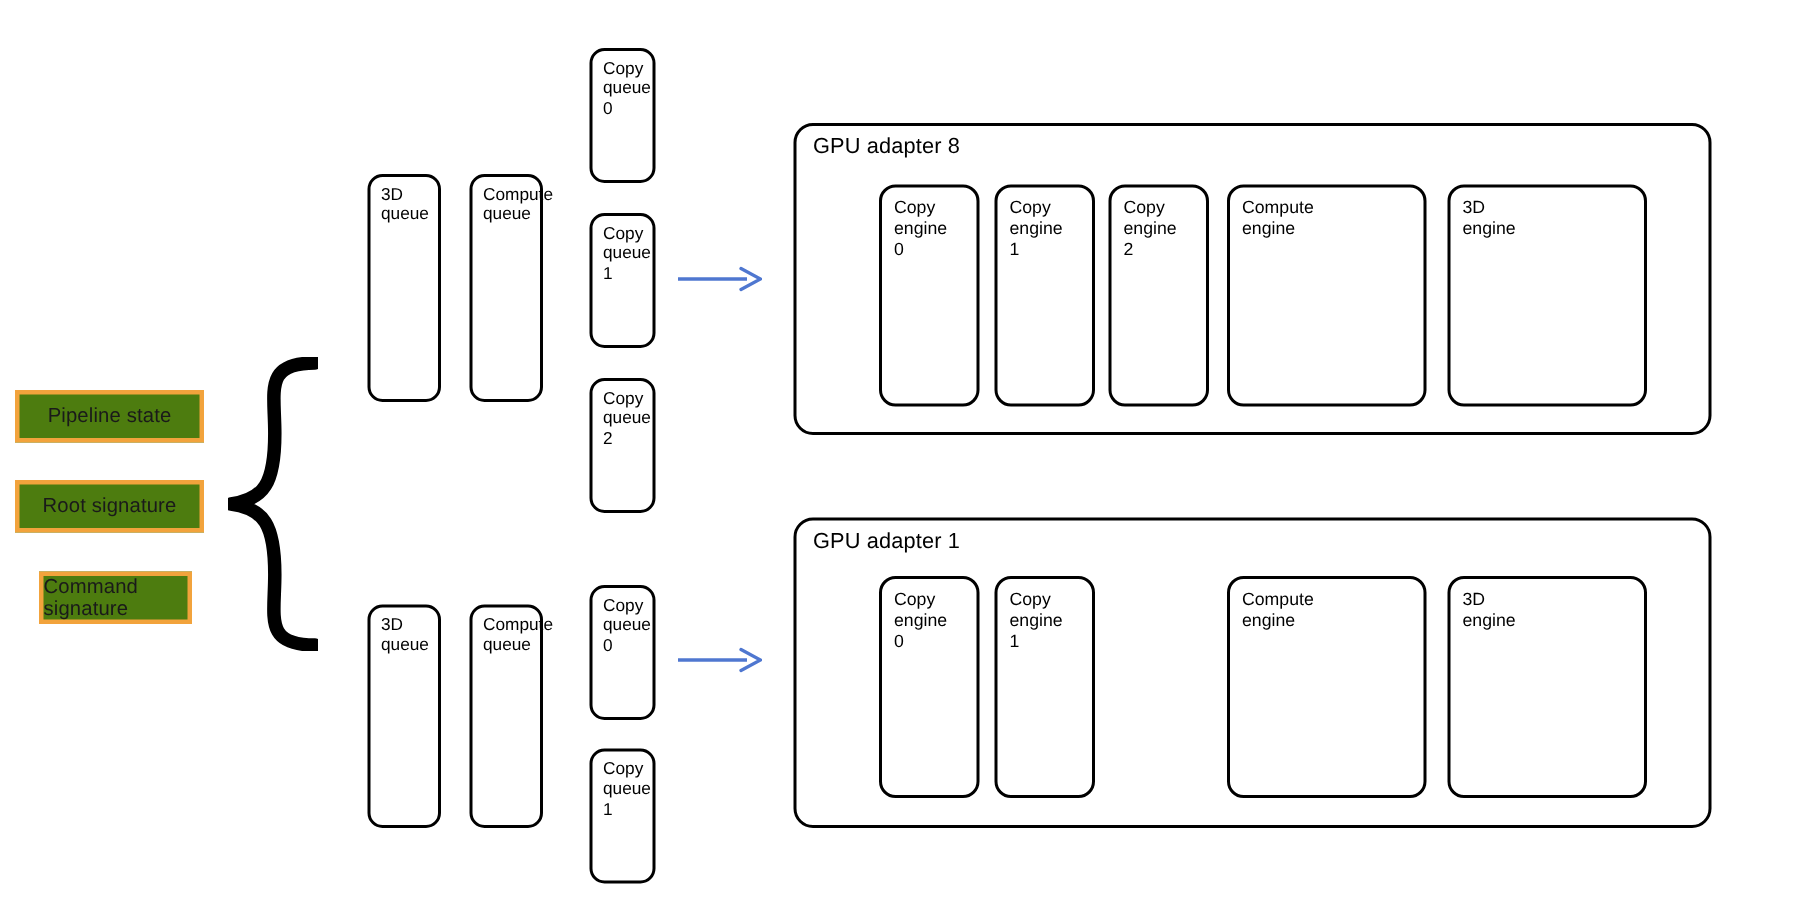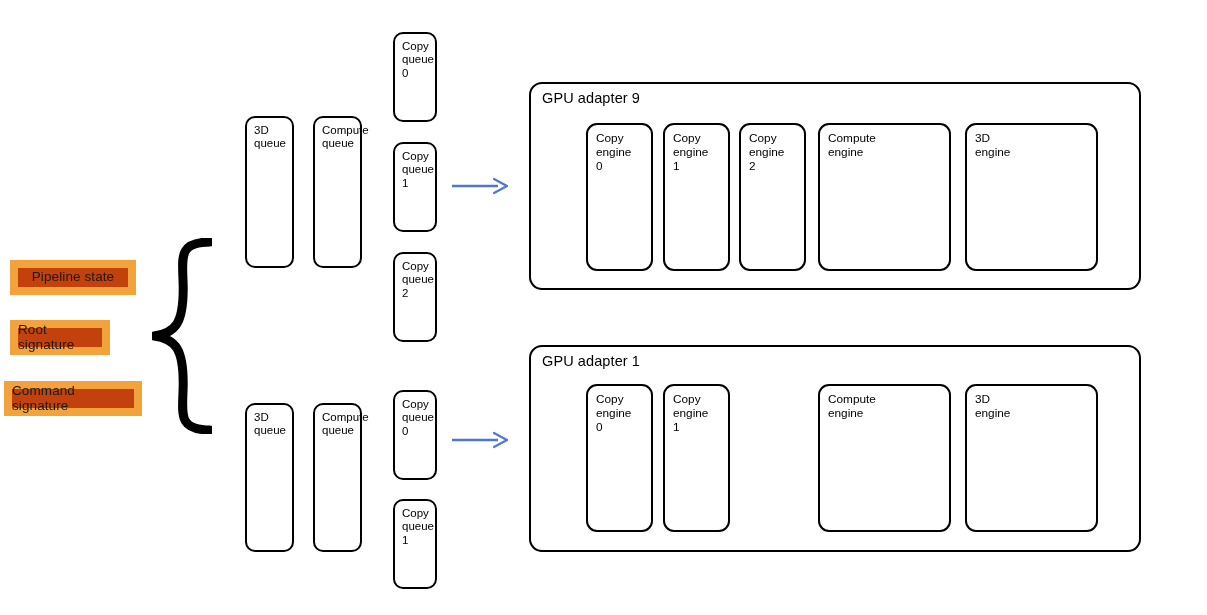--- a/index.html
+++ b/index.html
@@ -15,22 +15,22 @@
     position: relative;
     width: 1207px;
     height: 615px;
     background: #ffffff;
     overflow: hidden;
   }
 
   
   .res-box {
     position: absolute;
-    border: 8px solid #000000;
-    background: #c2410c;
+    border: 3px solid #000000;
+    background: #4d7c0f;
     box-sizing: border-box;
     display: flex;
     align-items: center;
     justify-content: center;
     font-size: 13.5px;
     line-height: 1.1;
     color: #1a1a1a;
     letter-spacing: 0.1px;
   }
 
@@ -92,22 +92,22 @@
     pointer-events: none;
   }
 </style>
 </head>
 <body>
 
 <div id="canvas">
 
   <div id="resources-layer">
       <div class="res-box" style="left: 10px; top: 260px; width: 126px; height: 35px; border-color: rgb(242, 163, 60);">Pipeline state</div>
-      <div class="res-box" style="left: 10px; top: 320px; width: 100px; height: 35px; border-color: rgb(242, 163, 60);">Root signature</div>
-      <div class="res-box" style="left: 4px; top: 381px; width: 138px; height: 35px; border-color: rgb(242, 163, 60);">Command signature</div>
+      <div class="res-box" style="left: 10px; top: 320px; width: 126px; height: 35px; border-color: rgb(242, 163, 60);">Root signature</div>
+      <div class="res-box" style="left: 26px; top: 381px; width: 102px; height: 35px; border-color: rgb(242, 163, 60);">Command signature</div>
     </div>
 
   <div id="brace-layer">
       <svg class="brace" width="60" height="196" viewBox="0 0 60 196" style="left: 152px; top: 238px;">
         <path d="M 58 4 C 24 4, 31.200000000000003 22, 31.200000000000003 50.96 C 31.200000000000003 84.28, 24 95, 2 98 C 24 101, 31.200000000000003 111.72, 31.200000000000003 145.04 C 31.200000000000003 174, 24 192, 58 192" fill="none" stroke="#000000" stroke-width="9" stroke-linecap="round" stroke-linejoin="round"></path>
       </svg>
     </div>
 
   <div id="queues-layer">
       <div class="queue-box" style="left: 245px; top: 116px; width: 49px; height: 152px;">3D
@@ -138,21 +138,21 @@
 queue
 1</div>
       <svg class="arrow" width="56" height="22" viewBox="0 0 56 22" style="left: 452px; top: 429px;">
         <line x1="0" y1="11" x2="46" y2="11" stroke="#4F77D0" stroke-width="2.4"></line>
         <path d="M 42 4 L 55 11 L 42 18" fill="none" stroke="#4F77D0" stroke-width="2.2" stroke-linecap="round" stroke-linejoin="miter"></path>
       </svg>
     </div>
 
   <div id="adapters-layer">
       <div class="adapter" style="left: 529px; top: 82px; width: 612px; height: 208px;">
-        <div class="adapter-title">GPU adapter 9</div>
+        <div class="adapter-title">GPU adapter 8</div>
         <div class="engine-box" style="left: 55px; top: 39px; width: 67px; height: 148px;">Copy
 engine
 0</div>
         <div class="engine-box" style="left: 132px; top: 39px; width: 67px; height: 148px;">Copy
 engine
 1</div>
         <div class="engine-box" style="left: 208px; top: 39px; width: 67px; height: 148px;">Copy
 engine
 2</div>
         <div class="engine-box" style="left: 287px; top: 39px; width: 133px; height: 148px;">Compute

